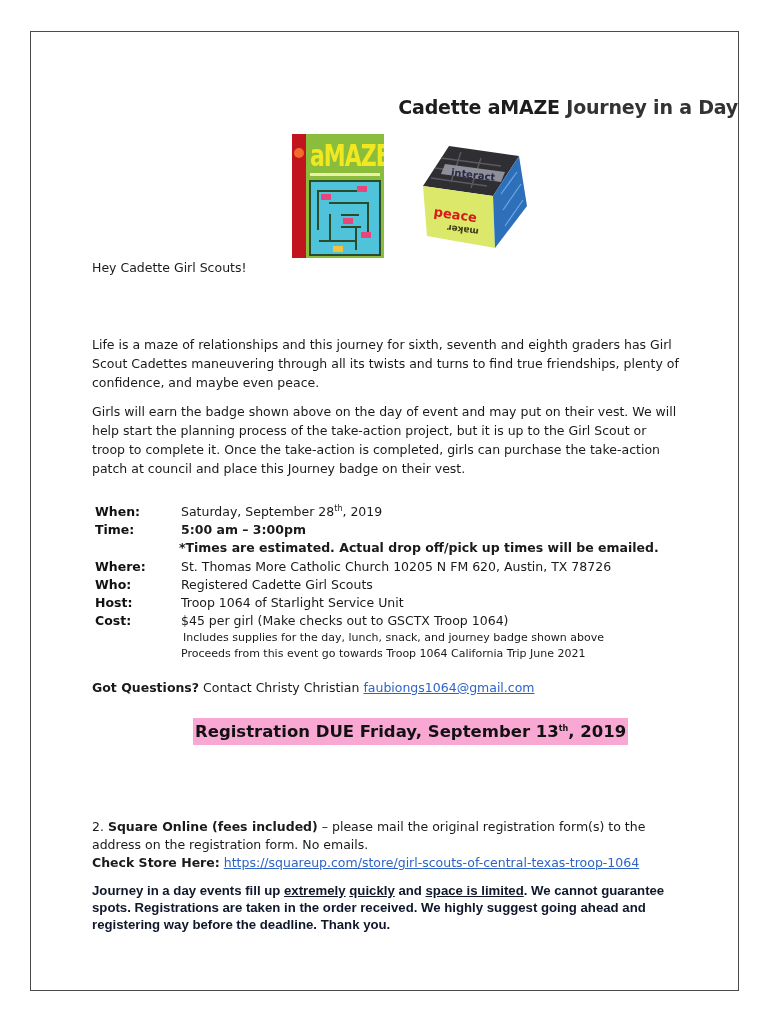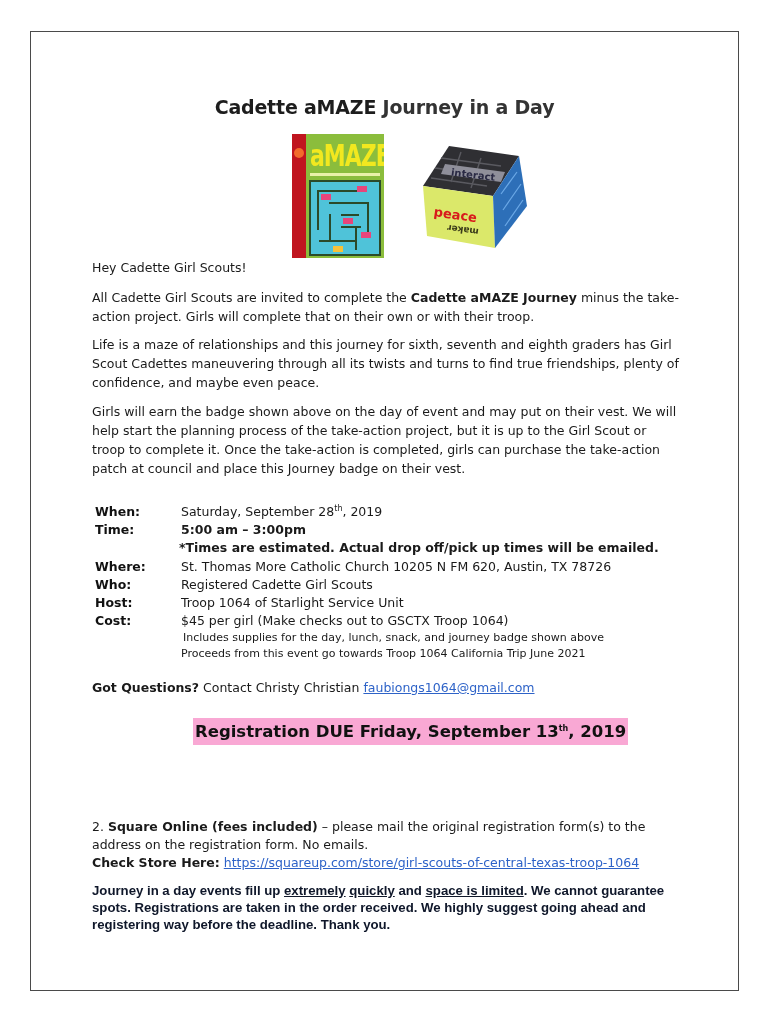--- a/index.html
+++ b/index.html
@@ -7,21 +7,21 @@
     width: 770px; height: 1024px; background: #ffffff; position: relative;
     font-family: "DejaVu Sans", "Liberation Sans", sans-serif; color: #1a1a1a;
     overflow: hidden;
   }
   .page {
     position: absolute; left: 30px; top: 31px; width: 709px; height: 960px;
     border: 1px solid #4a4a4a; box-sizing: border-box; background: #fff;
   }
   .abs { position: absolute; }
   .title {
-    left: 0; width: 100%; top: 64px; text-align: center;
+    left: 0; width: 100%; top: 64px; text-align: right;
     font-size: 19px; font-weight: bold; color: #1d1d1d; letter-spacing: -0.2px;
   }
   .title .light { font-weight: 600; color: #333; }
   .img-book {
     left: 261px; top: 102px; width: 92px; height: 124px; background: #8bbd3c;
     overflow: hidden;
   }
   .img-book .spine { position:absolute; left:0; top:0; width:14px; height:100%; background:#c0151f; }
   .img-book .logo { position:absolute; left:2px; top:14px; width:10px; height:10px; border-radius:50%; background:#f26b2b; }
   .img-book .headline { position:absolute; left:18px; top:4px; font-size:22px; font-weight:bold; color:#f2e81f; font-family:"DejaVu Sans", sans-serif; letter-spacing:-1px; transform: scaleY(1.4); transform-origin: top left; }
@@ -94,21 +94,20 @@
     <text x="14" y="86" font-size="9" font-weight="bold" fill="#3a3a1a" font-family="DejaVu Sans, sans-serif" transform="rotate(188 36 84)">maker</text>
     <polygon points="72,52 98,12 106,62 74,104" fill="#2d6fb8"></polygon>
     <g stroke="#6aa8e6" stroke-width="1.2" fill="none">
       <path d="M80,50 L96,28 M82,66 L100,40 M84,82 L102,56"></path>
     </g>
     <text x="78" y="92" font-size="10" font-weight="bold" fill="#ffffff" font-family="DejaVu Sans, sans-serif" transform="rotate(-62 86 70)">diplomat</text>
   </svg>
 
   <p class="txt" style="top:226px">Hey Cadette Girl Scouts!</p>
 
-  <p class="txt" style="top:256px"><span>All Cadette Girl Scouts are invited to complete the </span><b>Cadette aMAZE Journey</b><span> minus the take-action project. Girls will complete that on their own or with their troop.</span></p>
 
   <p class="txt" style="top:303px">Life is a maze of relationships and this journey for sixth, seventh and eighth graders has Girl Scout Cadettes maneuvering through all its twists and turns to find true friendships, plenty of confidence, and maybe even peace.</p>
 
   <p class="txt" style="top:370px">Girls will earn the badge shown above on the day of event and may put on their vest.  We will help start the planning process of the take-action project, but it is up to the Girl Scout or troop to complete it. Once the take-action is completed, girls can purchase the take-action patch at council and place this Journey badge on their vest.</p>
 
   <div class="when-grid">
     <div class="lbl" style="top:472px">When:</div>
     <div class="val" style="top:472px"><span>Saturday, September 28</span><sup>th</sup><span>, 2019</span></div>
 
     <div class="lbl" style="top:490px">Time:</div>

